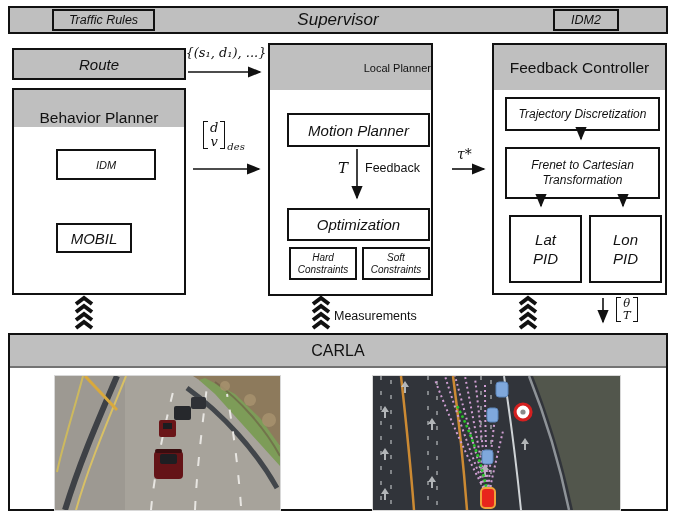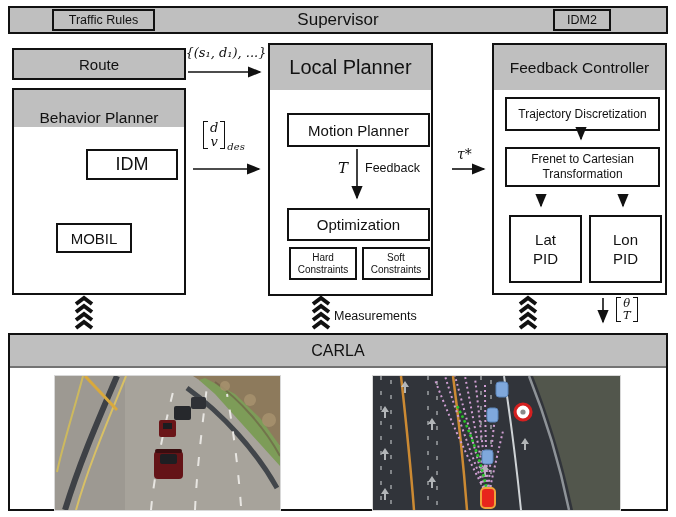--- a/index.html
+++ b/index.html
@@ -1,21 +1,21 @@
 <!DOCTYPE html>
 <html><head>
 <meta charset="utf-8">
 <style>
   html,body{margin:0;padding:0;background:#ffffff;}
   .figure{position:relative;width:676px;height:517px;background:#fff;
           font-family:"Liberation Sans",sans-serif;color:#111;overflow:hidden;}
   .box{position:absolute;box-sizing:border-box;border:2px solid #111;}
   .gray{background:#bfbfbf;}
   .white{background:#ffffff;}
-  .ctr{display:flex;align-items:center;justify-content:center;text-align:center;}
+  .ctr{display:flex;align-items:center;justify-content:center;text-align:center;font-style:italic;}
   .hdr{position:absolute;left:0;top:0;right:0;display:flex;align-items:center;justify-content:center;background:#bfbfbf;}
   .lbl{position:absolute;}
   .math{font-family:"DejaVu Serif",serif;font-style:italic;}
   .sans-lbl{font-family:"Liberation Sans",sans-serif;font-style:normal;}
   
   .vec{position:absolute;display:flex;align-items:stretch;}
   .vcol{display:flex;flex-direction:column;align-items:center;justify-content:center;
         font-family:"DejaVu Serif",serif;font-style:italic;line-height:1.08;}
   .vbrak{width:4px;}
   .vbrak.l{border:1.6px solid #111;border-right:none;margin-right:2px;}
@@ -30,42 +30,42 @@
 <body>
 
 <div class="figure">
 
   <div class="box gray ctr" style="left:8px;top:6px;width:660px;height:28px;font-size:17px;">
     <span>Supervisor</span>
   </div>
   <div class="box gray ctr" style="left:52px;top:9px;width:103px;height:22px;font-size:12.5px;">
     <span>Traffic Rules</span>
   </div>
-  <div class="box gray ctr" style="left:553px;top:9px;width:58px;height:22px;font-size:12.5px;">
+  <div class="box gray ctr" style="left:553px;top:9px;width:66px;height:22px;font-size:12.5px;">
     <span>IDM2</span>
   </div>
 
   <div class="box gray ctr" style="left:12px;top:48px;width:174px;height:32px;font-size:15px;">
     <span>Route</span>
   </div>
 
   <div class="box white" style="left:12px;top:88px;width:174px;height:207px;">
     <div class="hdr" style="height:37px;font-size:15.5px;align-items:flex-end;">
       <span>Behavior Planner</span>
     </div>
-    <div class="box white ctr" style="left:42px;top:59px;width:92px;height:31px;font-size:18px;margin-left:30px;">
+    <div class="box white ctr" style="left:42px;top:59px;width:100px;height:31px;font-size:11px;">
       <span>IDM</span>
     </div>
     <div class="box white ctr" style="left:42px;top:133px;width:76px;height:30px;font-size:15px;">
       <span>MOBIL</span>
     </div>
   </div>
 
   <div class="box white" style="left:268px;top:43px;width:165px;height:253px;">
-    <div class="hdr" style="height:45px;font-size:20px;">
+    <div class="hdr" style="height:45px;font-size:11px;justify-content:flex-end;">
       <span>Local Planner</span>
     </div>
     <div class="box white ctr" style="left:17px;top:68px;width:143px;height:34px;font-size:15px;">
       <span>Motion Planner</span>
     </div>
     <div class="box white ctr" style="left:17px;top:163px;width:143px;height:33px;font-size:15px;text-align:right;">
       <span>Optimization</span>
     </div>
     <div class="box white ctr" style="left:19px;top:202px;width:68px;height:33px;font-size:10px;line-height:1.2;">
       <span>Hard Constraints</span>
@@ -75,21 +75,21 @@
     </div>
   </div>
 
   <div class="box white" style="left:492px;top:43px;width:175px;height:252px;">
     <div class="hdr" style="height:45px;font-size:15.5px;">
       <span>Feedback Controller</span>
     </div>
     <div class="box white ctr" style="left:11px;top:52px;width:155px;height:34px;font-size:12px;">
       <span>Trajectory Discretization</span>
     </div>
-    <div class="box white ctr" style="left:11px;top:102px;width:155px;height:40px;font-size:12px;line-height:1.25;padding:0 18px;">
+    <div class="box white ctr" style="left:11px;top:102px;width:155px;height:52px;font-size:12px;line-height:1.25;padding:0 18px;">
       <span>Frenet to Cartesian Transformation</span>
     </div>
     <div class="box white ctr" style="left:15px;top:170px;width:73px;height:68px;font-size:15px;line-height:1.3;padding:0 16px;">
       <span>Lat PID</span>
     </div>
     <div class="box white ctr" style="left:95px;top:170px;width:73px;height:68px;font-size:15px;line-height:1.3;padding:9px 16px;">
       <span>Lon PID</span>
     </div>
   </div>
 

